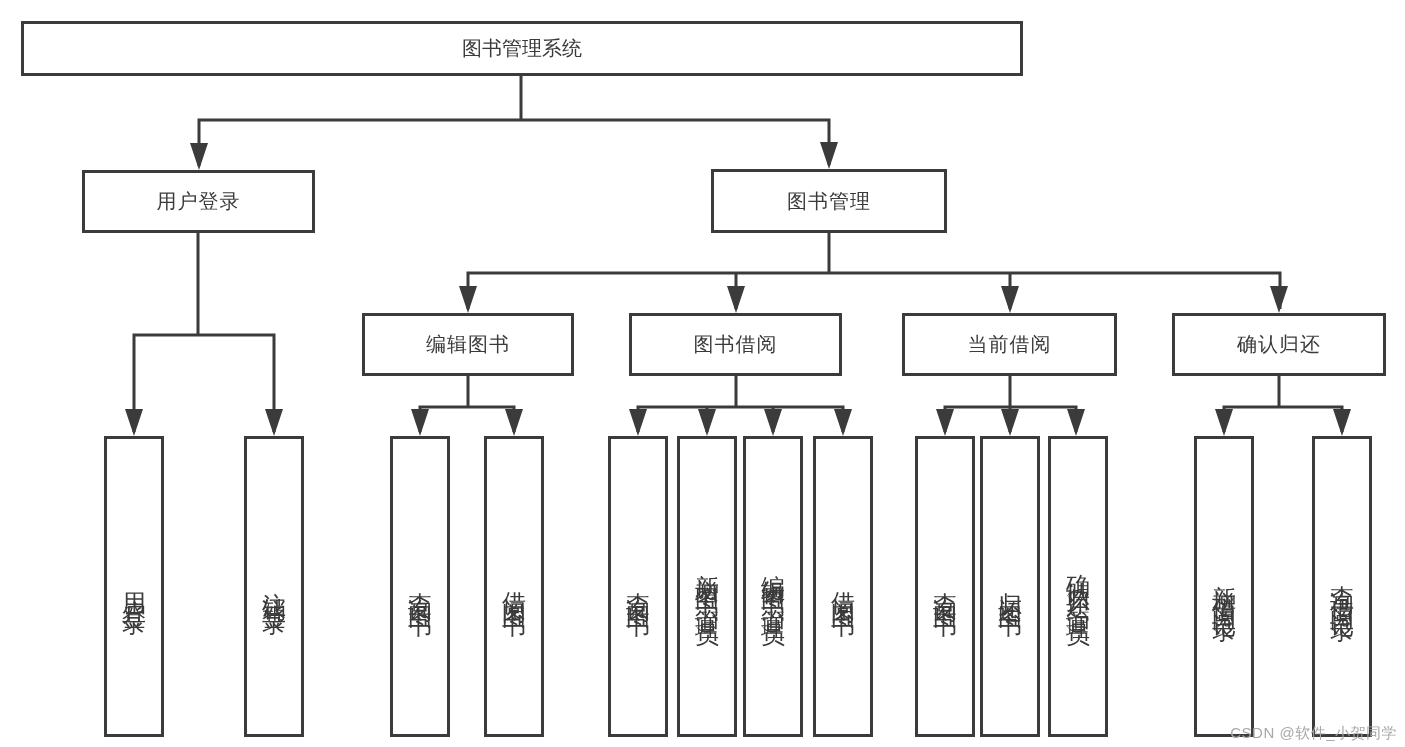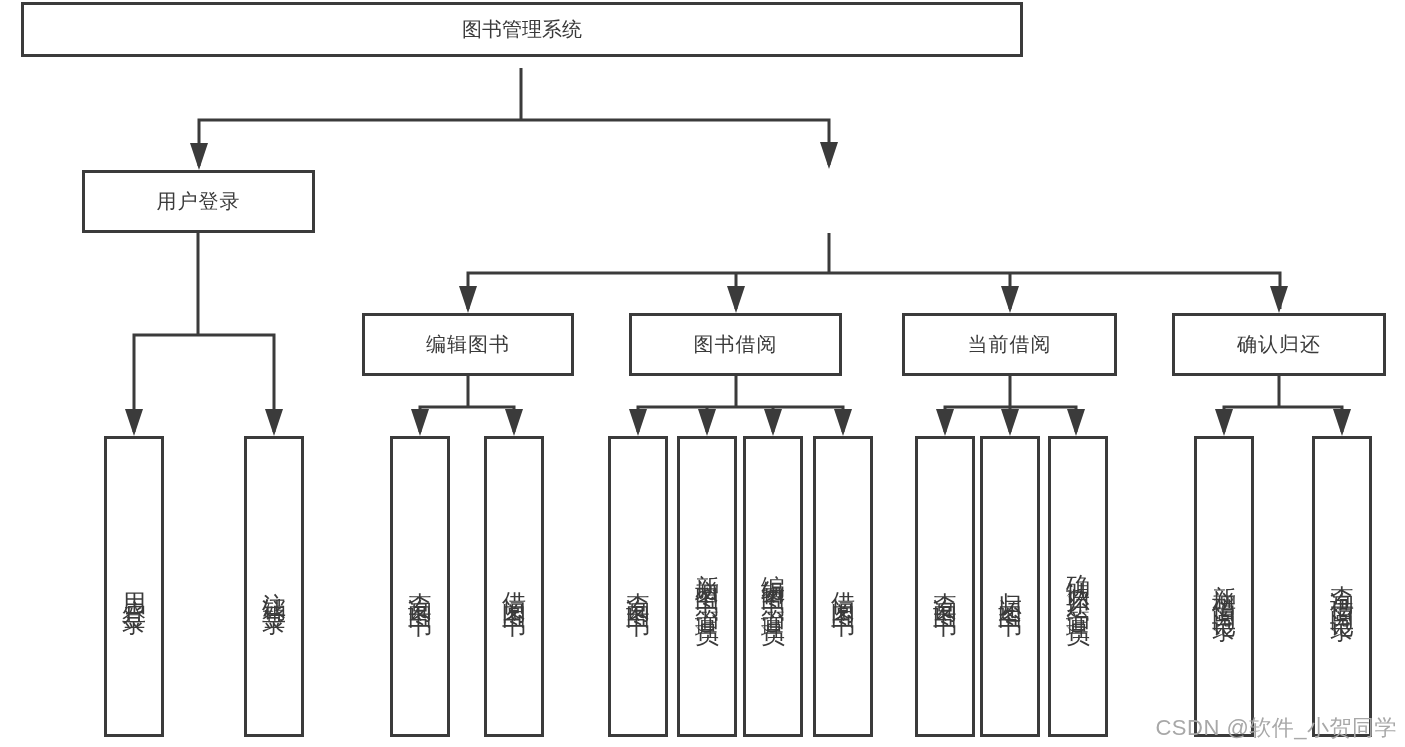--- a/index.html
+++ b/index.html
@@ -28,21 +28,21 @@
     writing-mode:vertical-rl;
     text-orientation:mixed;
     font-size:24px;
     letter-spacing:7px;
     line-height:1;
   }
   .watermark{
     position:absolute;
     right:8px;
     bottom:4px;
-    font-size:22px;
+    font-size:15px;
     color:#a8a8a8;
     letter-spacing:0.5px;
     white-space:nowrap;
   }
 </style>
 </head>
 <body>
 
 <div class="canvas">
 
@@ -86,26 +86,29 @@
 
       <path d="M936 409 L954 409 L945 436 Z"></path>
       <path d="M1001 409 L1019 409 L1010 436 Z"></path>
       <path d="M1067 409 L1085 409 L1076 436 Z"></path>
 
       <path d="M1215 409 L1233 409 L1224 436 Z"></path>
       <path d="M1333 409 L1351 409 L1342 436 Z"></path>
     </g>
   </svg>
 
-  <div class="box root" style="left:21px;top:2px;width:1002px;height:55px">
+  <div class="box root" style="left:21px;top:21px;width:1002px;height:55px">
     <span>图书管理系统</span>
   </div>
 
   <div class="box hbox" style="left:82px;top:170px;width:233px;height:63px">
     <span>用户登录</span>
+  </div>
+  <div class="box hbox" style="left:711px;top:169px;width:236px;height:64px">
+    <span>图书管理</span>
   </div>
 
   <div class="box hbox" style="left:362px;top:313px;width:212px;height:63px">
     <span>编辑图书</span>
   </div>
   <div class="box hbox" style="left:902px;top:313px;width:215px;height:63px">
     <span>当前借阅</span>
   </div>
   <div class="box hbox" style="left:629px;top:313px;width:213px;height:63px">
     <span>图书借阅</span>

